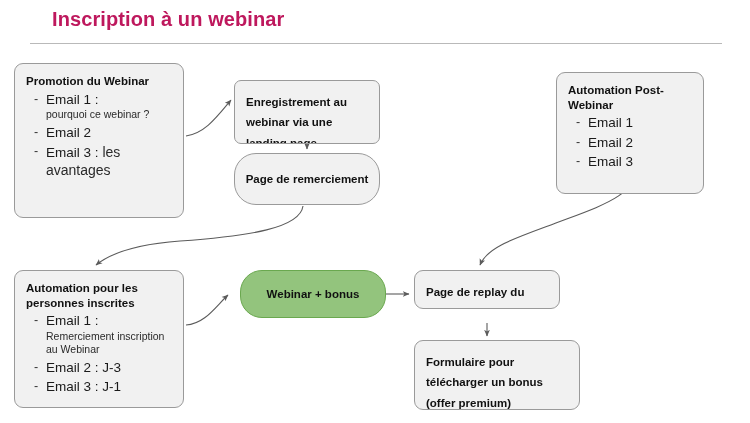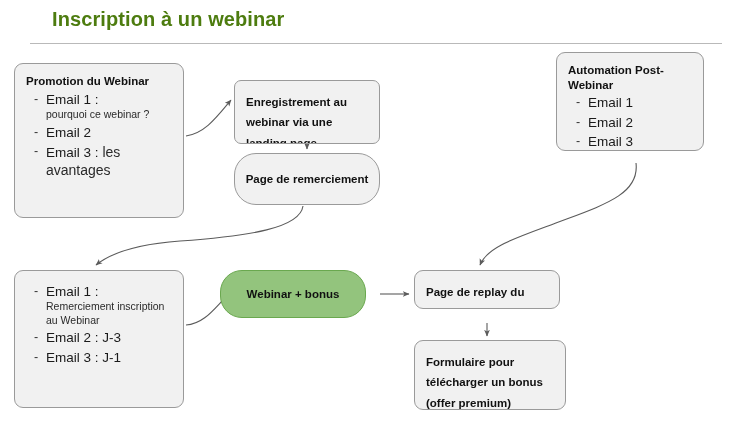--- a/index.html
+++ b/index.html
@@ -19,21 +19,21 @@
     overflow: hidden;
   }
 
   
   #page-title {
     position: absolute;
     left: 52px;
     top: 8px;
     font-size: 20px;
     font-weight: bold;
-    color: #4d7c0f;
+    color: #be185d;
     letter-spacing: 0.1px;
     white-space: nowrap;
   }
   #title-rule {
     position: absolute;
     left: 30px;
     top: 43px;
     width: 692px;
     height: 1px;
     background: #b9b9b9;
@@ -110,25 +110,25 @@
   }
   .bl-text .sub-inline {
     font-size: 14px;
     color: #2a2a2a;
   }
 
   
   #node-promotion      { left: 14px;  top: 63px;  width: 170px; height: 155px; }
   #node-enregistrement { left: 234px; top: 80px;  width: 146px; height: 64px; border-radius: 7px;  }
   #node-remerciement   { left: 234px; top: 153px; width: 146px; height: 52px;  }
-  #node-post-webinar   { left: 556px; top: 52px;  width: 148px; height: 99px;  }
+  #node-post-webinar   { left: 556px; top: 72px;  width: 148px; height: 122px;  }
   #node-automation     { left: 14px;  top: 270px; width: 170px; height: 138px; }
-  #node-webinar-bonus  { left: 220px; top: 270px; width: 146px; height: 48px;  }
+  #node-webinar-bonus  { left: 240px; top: 270px; width: 146px; height: 48px;  }
   #node-replay         { left: 414px; top: 270px; width: 146px; height: 39px;  }
-  #node-formulaire     { left: 414px; top: 340px; width: 152px; height: 70px;  }
+  #node-formulaire     { left: 414px; top: 340px; width: 166px; height: 70px;  }
 
   #node-enregistrement .txt,
   #node-replay .txt,
   #node-formulaire .txt {
     font-size: 11.5px;
     font-weight: bold;
   }
   #node-webinar-bonus .txt,
   #node-remerciement .txt {
     font-size: 11.5px;
@@ -257,20 +257,21 @@
         <li>
           <span class="dash">-</span>
           <span class="bl-text">Email 3</span>
         </li>
       </ul>
     </div>
   </div>
 
   <div class="node" id="node-automation">
     <div class="pad">
+      <span class="head">Automation pour les personnes inscrites</span>
       <ul class="bullets">
         <li>
           <span class="dash">-</span>
           <span class="bl-text">
             <span>Email 1 :</span>
             <span class="sub">Remerciement inscription au Webinar</span>
           </span>
         </li>
         <li>
           <span class="dash">-</span>

